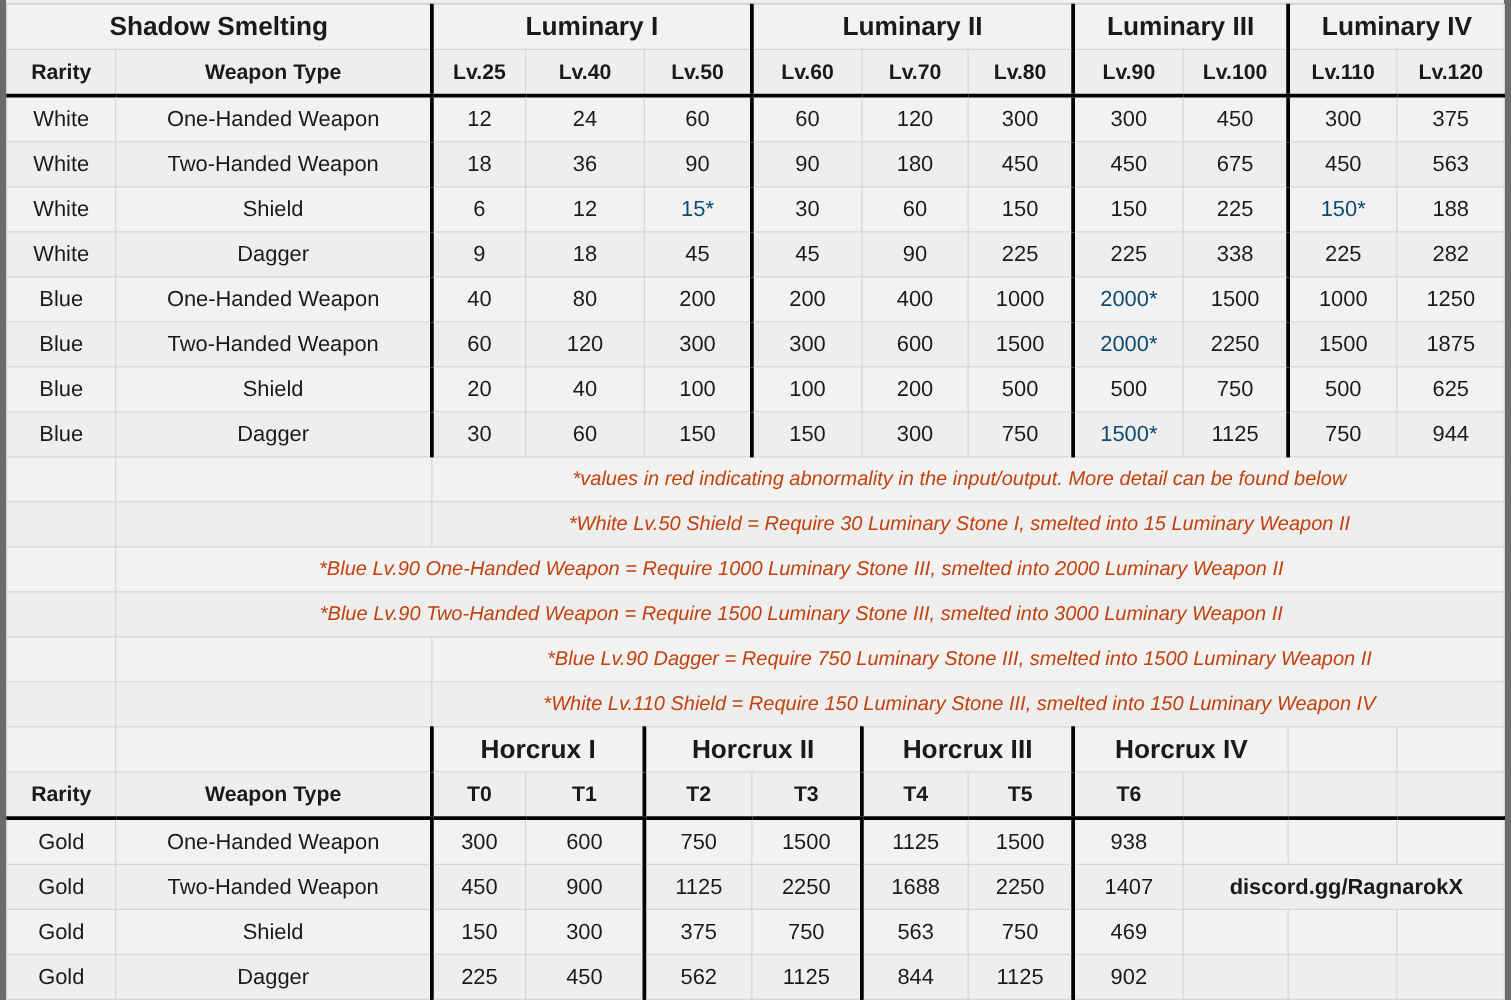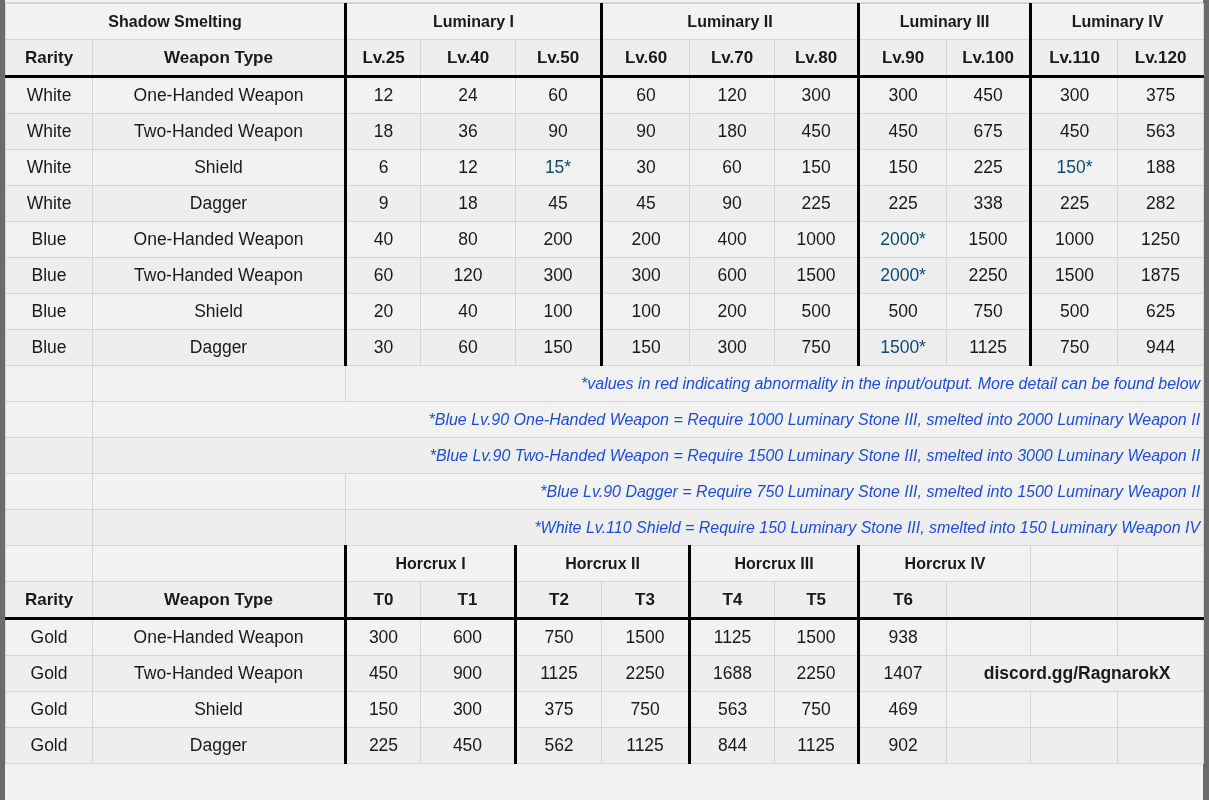--- a/index.html
+++ b/index.html
@@ -16,24 +16,24 @@
   .top-line { position:absolute; left:5px; top:0; width:1198px; height:3px; background:#f2f2f2; border-bottom:1px solid #d4d4d4; box-sizing:border-box; }
   table { border-collapse:collapse; table-layout:fixed; width:1198px; }
   td {
     border:1px solid #d6d6d6;
     height:35px; padding:0 4px;
     text-align:center; vertical-align:middle;
     font-size:17.5px; white-space:nowrap; overflow:hidden;
     background:#f2f2f2;
   }
   tr.alt td { background:#eeeeee; }
-  td.title { font-weight:bold; font-size:16px; }
+  td.title { font-weight:bold; font-size:21px; }
   td.hdr { font-weight:bold; font-size:17px; }
   td.red { color:#0c4a6e; }
-  td.note { color:#1d4ed8; font-style:italic; text-align:right; font-size:16px; padding-right:3px; }
+  td.note { color:#c2410c; font-style:italic; text-align:center; font-size:16px; padding-right:18px; }
   td.link { font-weight:bold; font-size:17.5px; text-align:center; padding-left:8px; overflow:visible; }
   .tl { border-left:3px solid #000 !important; }
   .tb { border-bottom:3px solid #000 !important; }
 </style>
 </head>
 <body>
 
 <div class="left-strip"></div>
 <div class="right-strip"></div>
 <div class="top-line"></div>
@@ -189,20 +189,25 @@
     <td>1125</td>
     <td class="tl">750</td>
     <td>944</td>
   </tr>
 
   <tr>
     <td></td>
     <td></td>
     <td colspan="10" class="note">*values in red indicating abnormality in the input/output. More detail can be found below</td>
   </tr>
+  <tr class="alt">
+    <td></td>
+    <td></td>
+    <td colspan="10" class="note">*White Lv.50 Shield = Require 30 Luminary Stone I, smelted into 15 Luminary Weapon II</td>
+  </tr>
   <tr>
     <td></td>
     <td colspan="11" class="note">*Blue Lv.90 One-Handed Weapon = Require 1000 Luminary Stone III, smelted into 2000 Luminary Weapon II</td>
   </tr>
   <tr class="alt">
     <td></td>
     <td colspan="11" class="note">*Blue Lv.90 Two-Handed Weapon = Require 1500 Luminary Stone III, smelted into 3000 Luminary Weapon II</td>
   </tr>
   <tr>
     <td></td>

